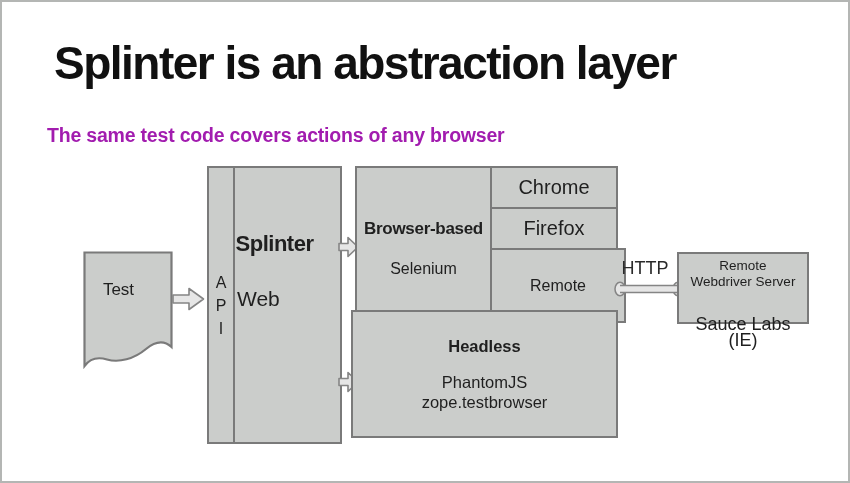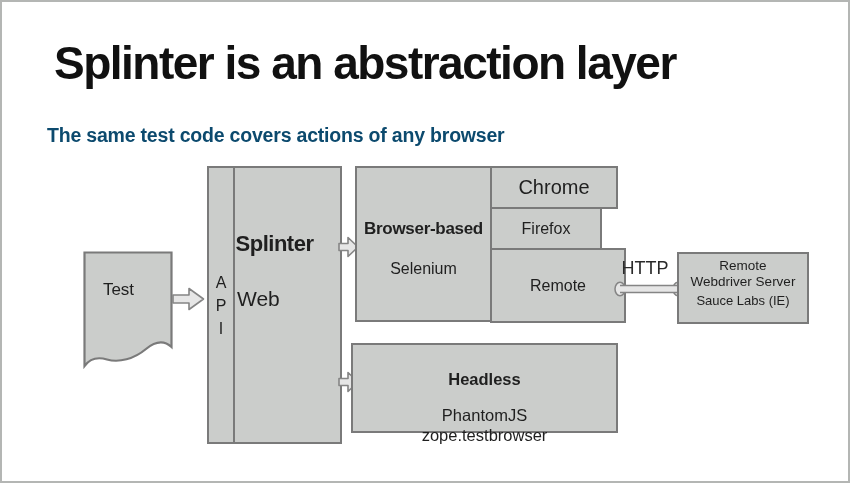--- a/index.html
+++ b/index.html
@@ -38,21 +38,21 @@
     white-space: nowrap;
   }
   .subtitle {
     position: absolute;
     left: 45px;
     top: 121px;
     font-size: 19.5px;
     line-height: 24px;
     font-weight: bold;
     letter-spacing: -0.2px;
-    color: #0c4a6e;
+    color: #a21caf;
     white-space: nowrap;
   }
   .box {
     position: absolute;
     background: var(--box-fill);
     border: 2px solid var(--box-border);
   }
   .centered {
     display: flex;
     flex-direction: column;
@@ -102,24 +102,24 @@
     position: absolute; left: 0; top: 51px; width: 100%;
     text-align: center; font-weight: bold; font-size: 17px; line-height: 20px;
     letter-spacing: -0.3px;
   }
   .selenium-label {
     position: absolute; left: 0; top: 91px; width: 100%;
     text-align: center; font-size: 16px; line-height: 20px;
   }
 
   .chrome-box  { left: 488px; top: 164px; width: 128px; height: 43px; font-size: 20px; }
-  .firefox-box { left: 488px; top: 205px; width: 112px; height: 43px; font-size: 16px; }
+  .firefox-box { left: 488px; top: 205px; width: 128px; height: 43px; font-size: 20px; }
   .remote-box  { left: 488px; top: 246px; width: 136px; height: 75px; font-size: 16px; }
 
-  .headless-box { left: 349px; top: 341px; width: 267px; height: 90px; }
+  .headless-box { left: 349px; top: 308px; width: 267px; height: 128px; }
   .headless-title {
     position: absolute; left: 0; top: 24px; width: 100%;
     text-align: center; font-weight: bold; font-size: 16.5px; line-height: 20px;
   }
   .headless-lines {
     position: absolute; left: 0; top: 60px; width: 100%;
     text-align: center; font-size: 16.5px; line-height: 20px;
   }
 
   .http-label {
@@ -128,21 +128,21 @@
     color: #2a2a2a;
   }
 
   .server-box {
     left: 675px; top: 250px; width: 132px; height: 72px;
     display: flex; flex-direction: column; align-items: center;
     padding-top: 4px;
     text-align: center;
   }
   .server-line { font-size: 13.5px; line-height: 15.5px; }
-  .server-line3 { font-size: 13px; line-height: 16px; margin-top: 4px; }
+  .server-line3 { font-size: 18px; line-height: 16px; margin-top: 27px; }
 </style>
 </head>
 <body>
 
 <div class="slide">
 
   <div class="title">Splinter is an abstraction layer</div>
   <div class="subtitle">The same test code covers actions of any browser</div>
 
   <svg class="shape" style="left:81px; top:249px;" width="90" height="122" viewBox="0 0 90 122">

